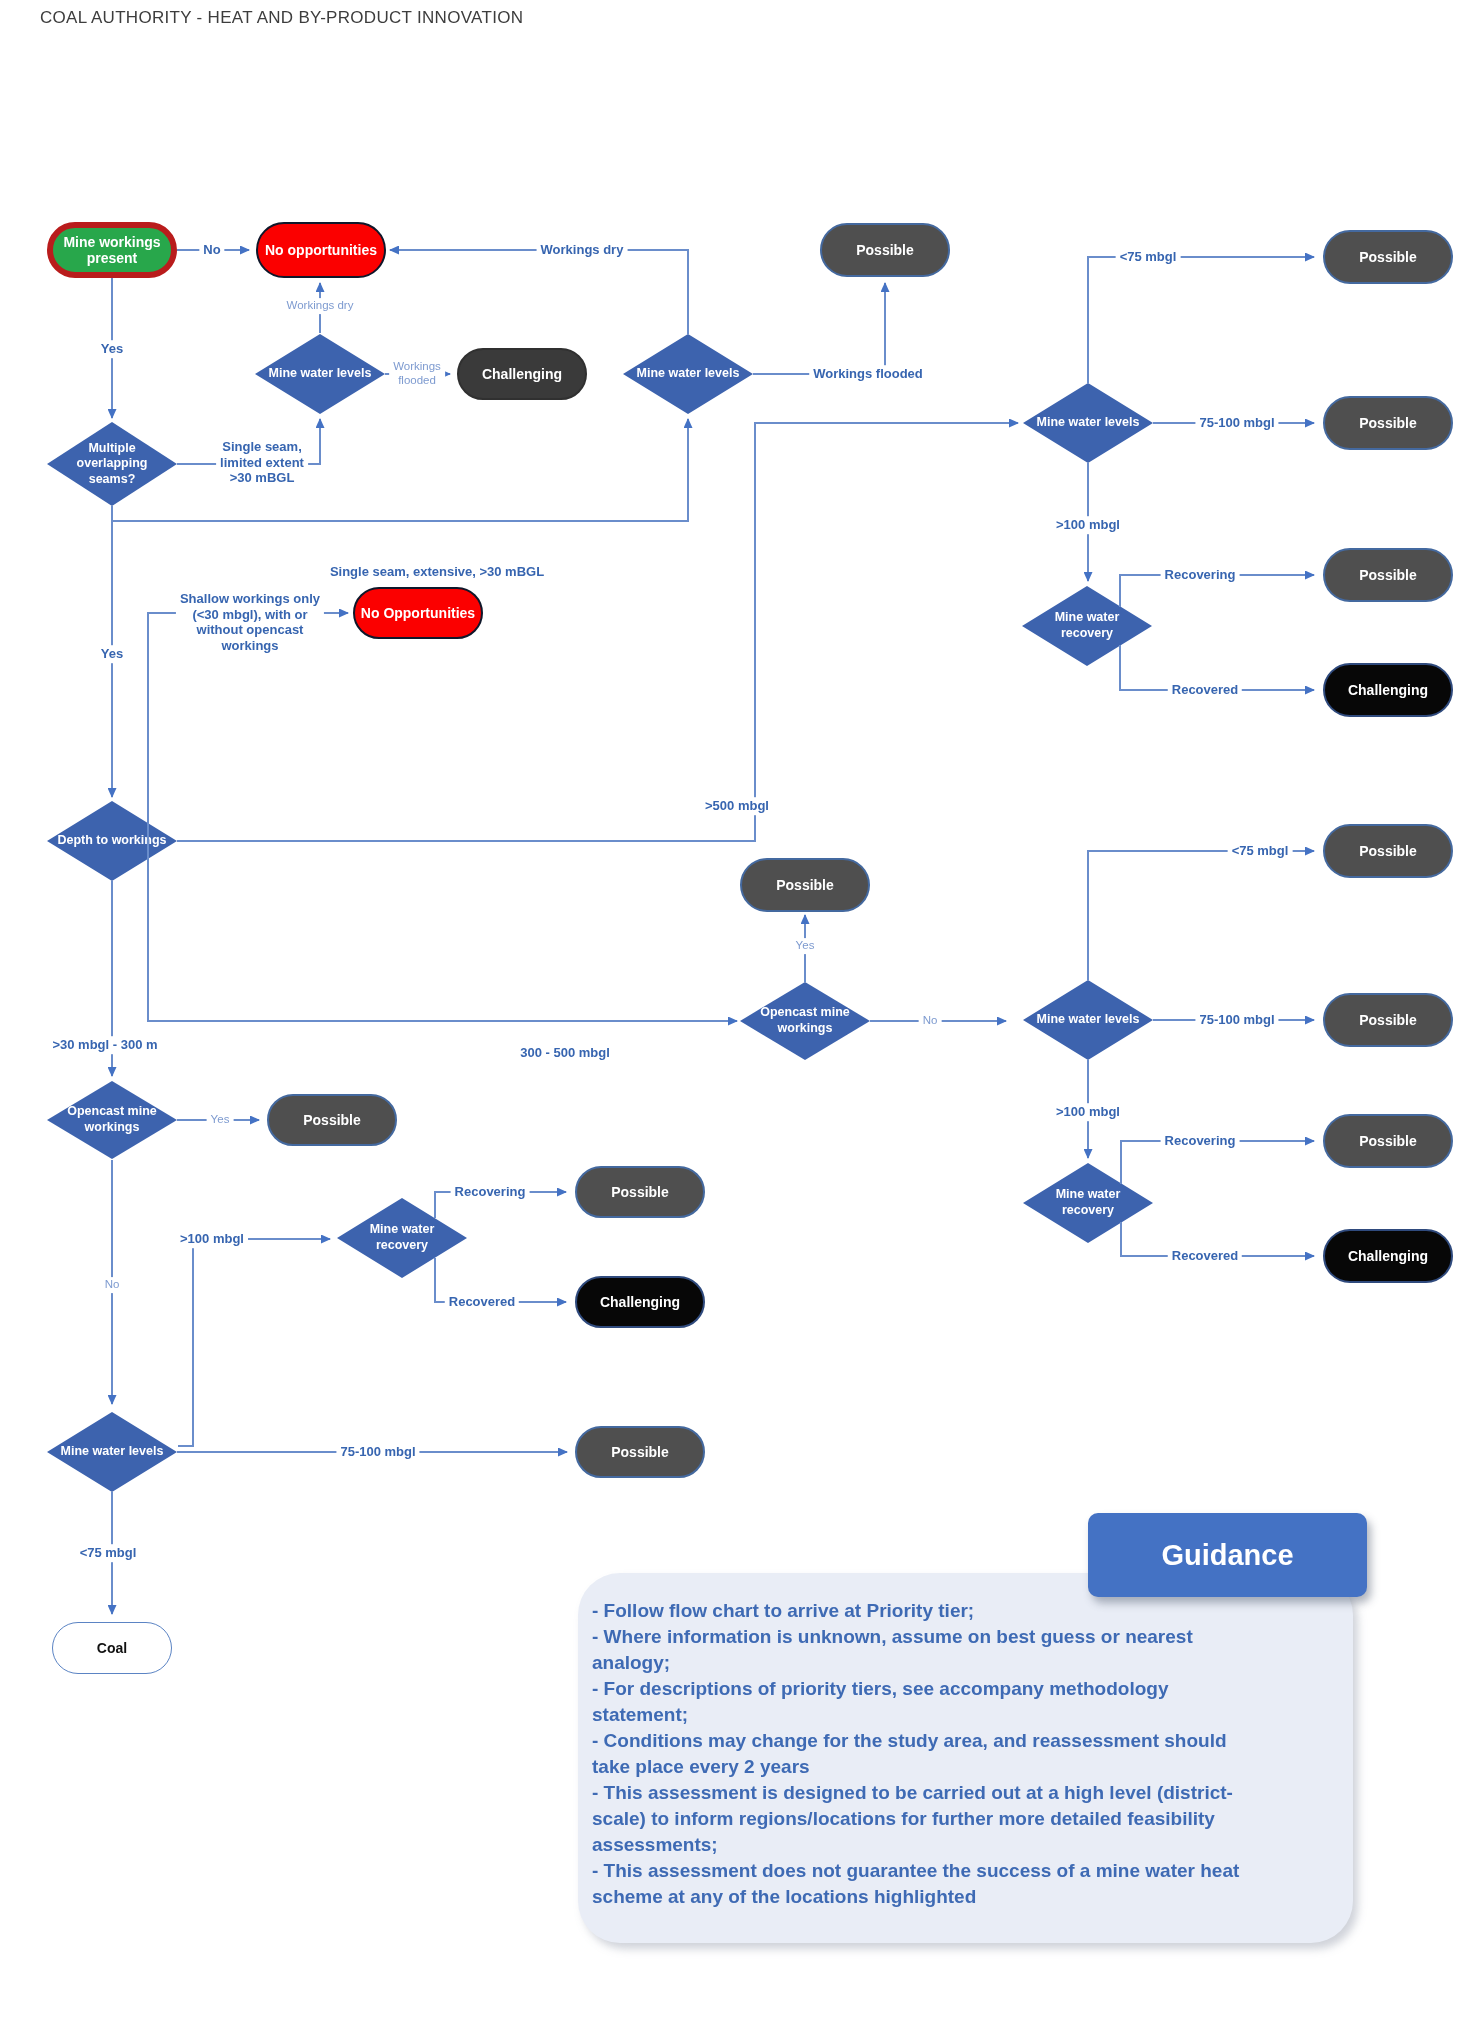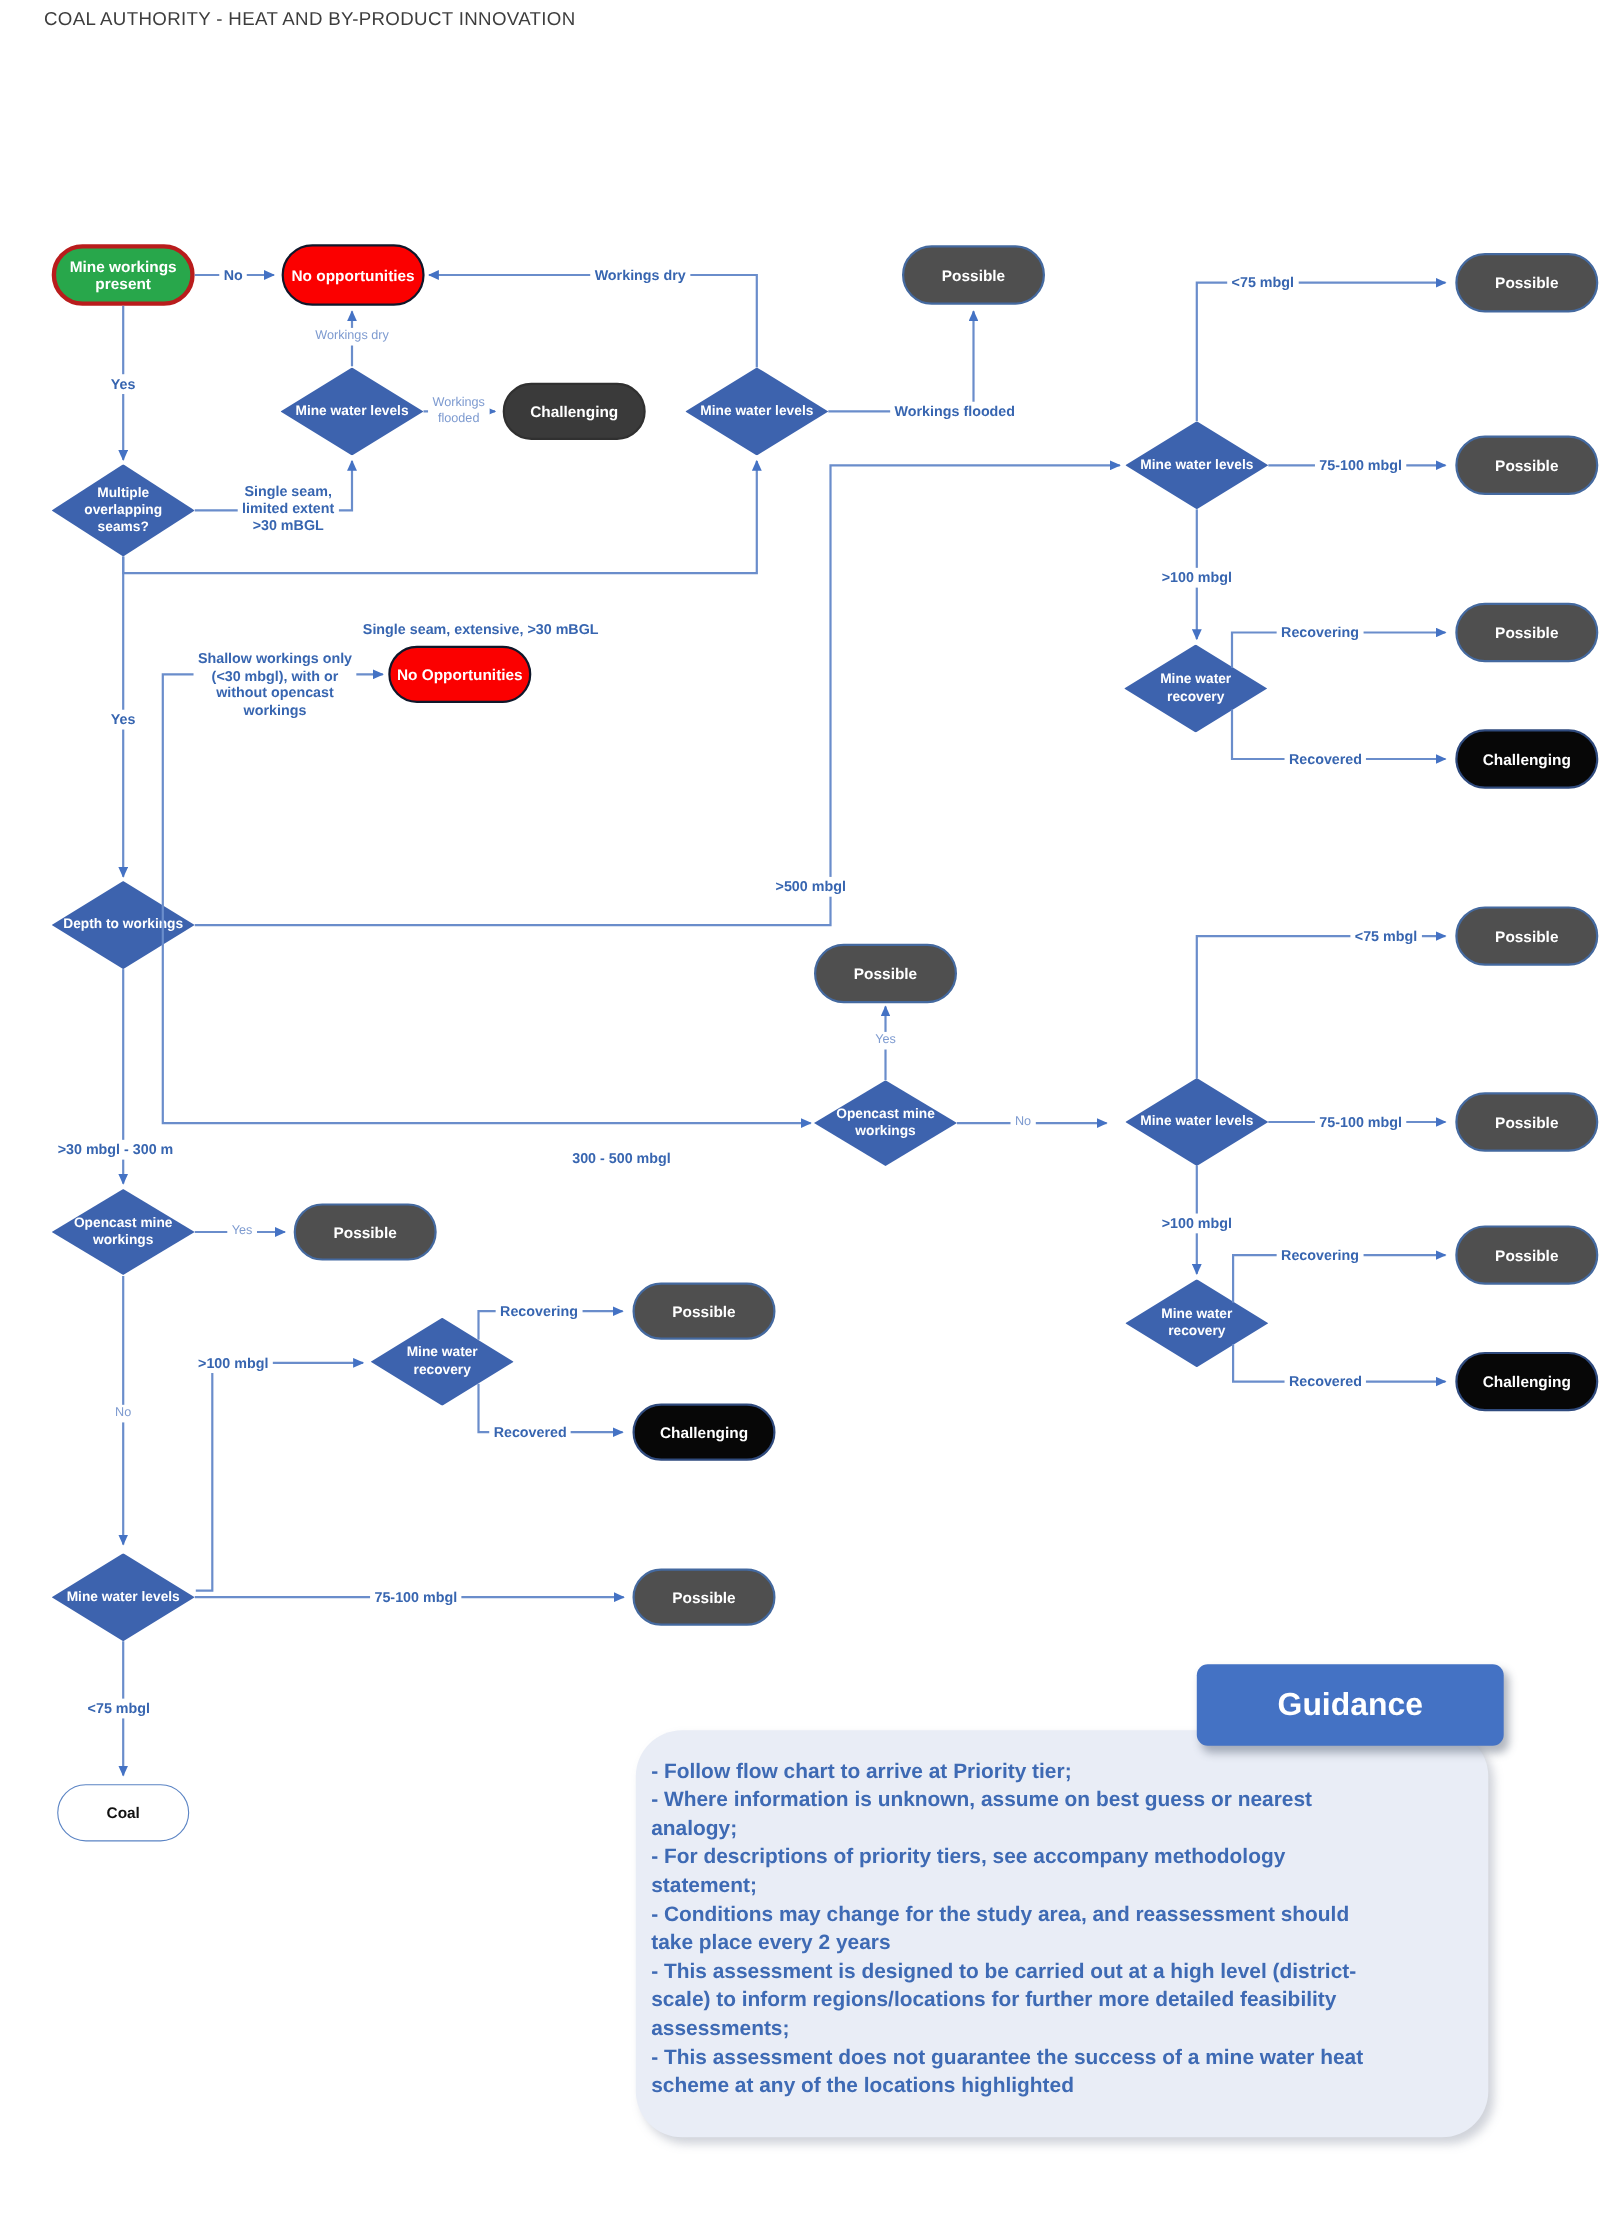--- a/index.html
+++ b/index.html
@@ -13,35 +13,35 @@
           font-family:"Liberation Sans",sans-serif;overflow:hidden;}
   .eyebrow{position:absolute;left:40px;top:8px;font-size:17px;letter-spacing:.3px;color:#3d3d3d;z-index:4;}
   .big-title{position:absolute;left:36px;top:34px;font-size:57px;font-weight:bold;letter-spacing:-1.5px;
              color:var(--title-gray);z-index:4;white-space:nowrap;}
   svg.wires{position:absolute;left:0;top:0;z-index:2;pointer-events:none;}
   svg.wires polyline{fill:none;stroke:var(--line-blue);stroke-width:2;}
   svg.wires .arrhead{fill:var(--accent-blue);}
   .node{position:absolute;display:flex;align-items:center;justify-content:center;text-align:center;
         box-sizing:border-box;z-index:1;color:#fff;font-weight:bold;line-height:1.15;}
   .pill{border-radius:28px;font-size:14px;}
-  .pill.green{background:var(--green);border:4px solid #b91c1c;}
+  .pill.green{background:var(--green);border:6px solid #b91c1c;}
   .pill.red{background:var(--red);border:2px solid #0f172a;}
   .pill.gray{background:var(--gray-possible);border:2px solid #44699f;}
   .pill.dark{background:var(--gray-dark);border:2px solid #303030;}
   .pill.black{background:var(--black-pill);border:2px solid #2f4a7d;}
   .pill.white{background:#fff;border:1.5px solid #5b84c4;color:#111;}
   .diamond{background:var(--diamond-blue);clip-path:polygon(50% 0,100% 50%,50% 100%,0 50%);
            font-size:12.5px;line-height:1.25;padding:0 8px;}
   .lbl{position:absolute;transform:translate(-50%,-50%);background:#fff;color:var(--label-blue);
        font-weight:bold;font-size:13px;white-space:pre-line;text-align:center;padding:1px 4px;
        line-height:1.2;z-index:3;}
   .lbl.light{color:var(--label-light);font-weight:normal;font-size:11.5px;}
   .g-panel{position:absolute;left:578px;top:1573px;width:775px;height:370px;background:var(--panel-bg);
            border-radius:42px;box-shadow:5px 6px 9px rgba(120,130,150,.35);z-index:1;}
-  .g-title{position:absolute;left:1088px;top:1513px;width:279px;height:74px;background:var(--accent-blue);
+  .g-title{position:absolute;left:1088px;top:1513px;width:279px;height:84px;background:var(--accent-blue);
            border-radius:10px;color:#fff;font-weight:bold;font-size:29px;display:flex;align-items:center;
            justify-content:center;box-shadow:4px 6px 8px rgba(80,90,110,.45);z-index:3;}
   .g-body{position:absolute;left:592px;top:1598px;width:648px;color:var(--guidance-text);font-weight:bold;
           font-size:19px;line-height:26px;white-space:pre-line;z-index:3;}
   .copyright{position:absolute;left:930px;top:1958px;width:424px;text-align:center;font-size:33px;
              color:#0c0c0c;z-index:3;}
 </style>
 </head>
 <body>
 

